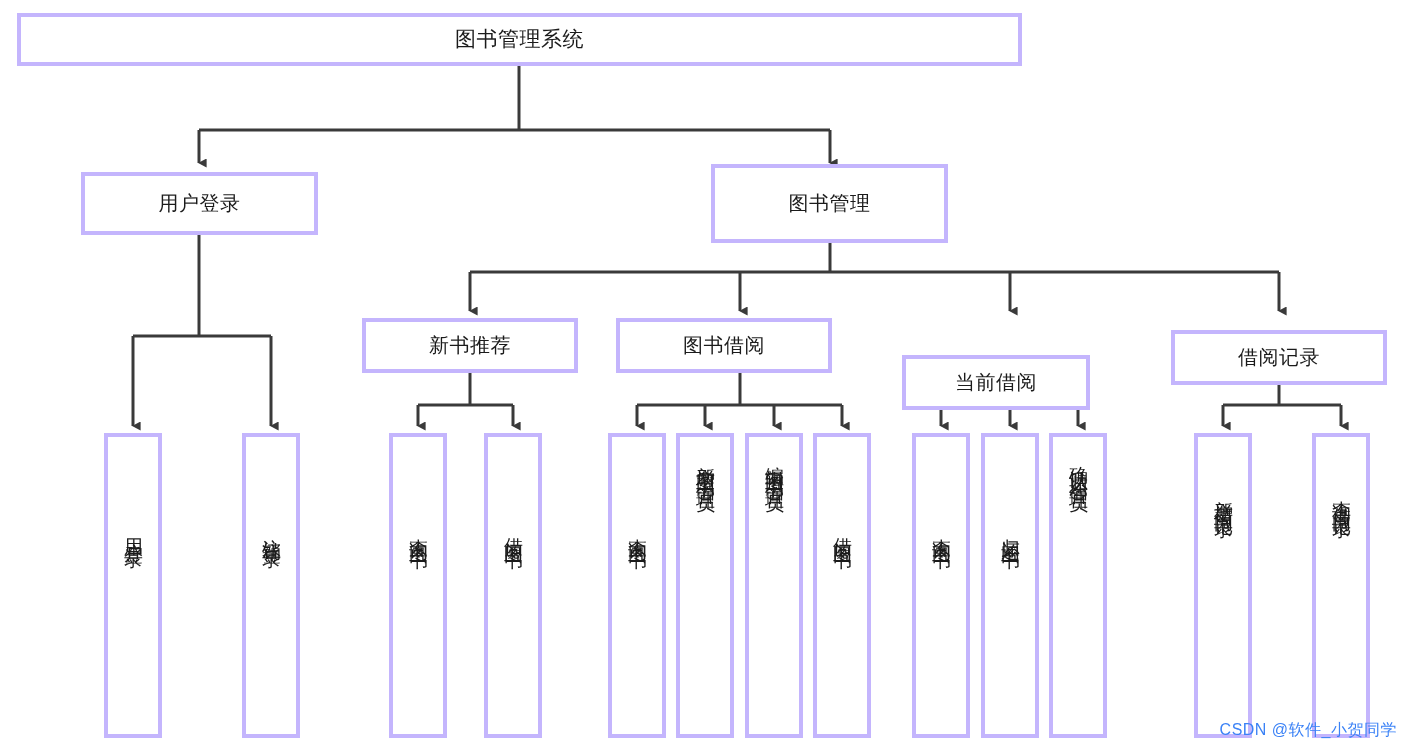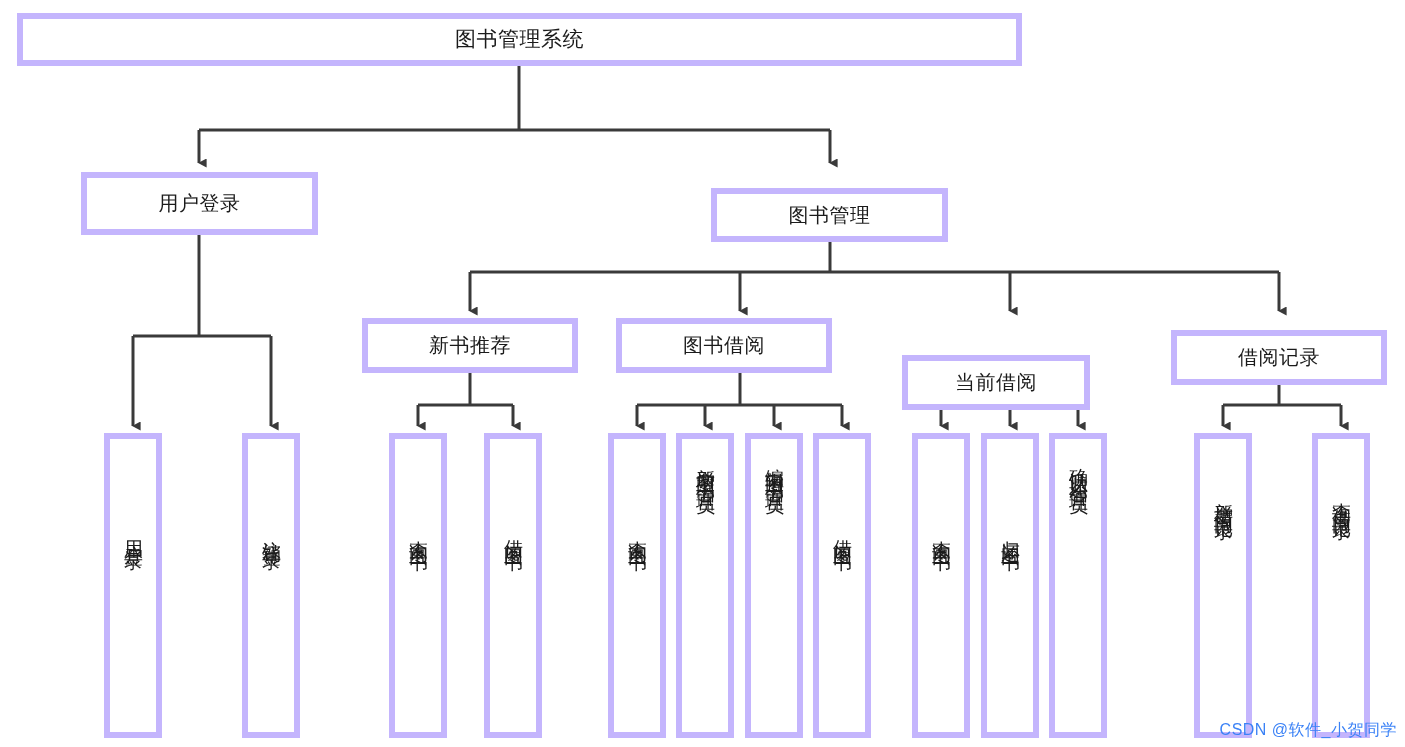--- a/index.html
+++ b/index.html
@@ -22,21 +22,21 @@
     position: absolute;
     left: 0;
     top: 0;
     width: 1405px;
     height: 747px;
     pointer-events: none;
   }
   .node {
     position: absolute;
     box-sizing: border-box;
-    border: 6px solid #c4b5fd;
+    border: 4px solid #c4b5fd;
     background: #ffffff;
     display: flex;
     align-items: center;
     justify-content: center;
     color: #1b1b1b;
     overflow: hidden;
   }
   .node.level-root {
     font-size: 21px;
   }
@@ -130,21 +130,21 @@
     </g>
   </svg>
 
   <div class="node level-root" style="left:17px; top:13px; width:1005px; height:53px;">
     <span class="label">图书管理系统</span>
   </div>
 
   <div class="node level-2" style="left:81px; top:172px; width:237px; height:63px;">
     <span class="label">用户登录</span>
   </div>
-  <div class="node level-2" style="left:711px; top:188px; width:237px; height:54px;">
+  <div class="node level-2" style="left:711px; top:164px; width:237px; height:79px;">
     <span class="label">图书管理</span>
   </div>
 
   <div class="node level-3" style="left:362px; top:318px; width:216px; height:55px;align-items:center;">
     <span class="label">新书推荐</span>
   </div>
   <div class="node level-3" style="left:616px; top:318px; width:216px; height:55px;">
     <span class="label">图书借阅</span>
   </div>
   <div class="node level-3" style="left:902px; top:318px; width:188px; height:55px;margin-top:37px;">

